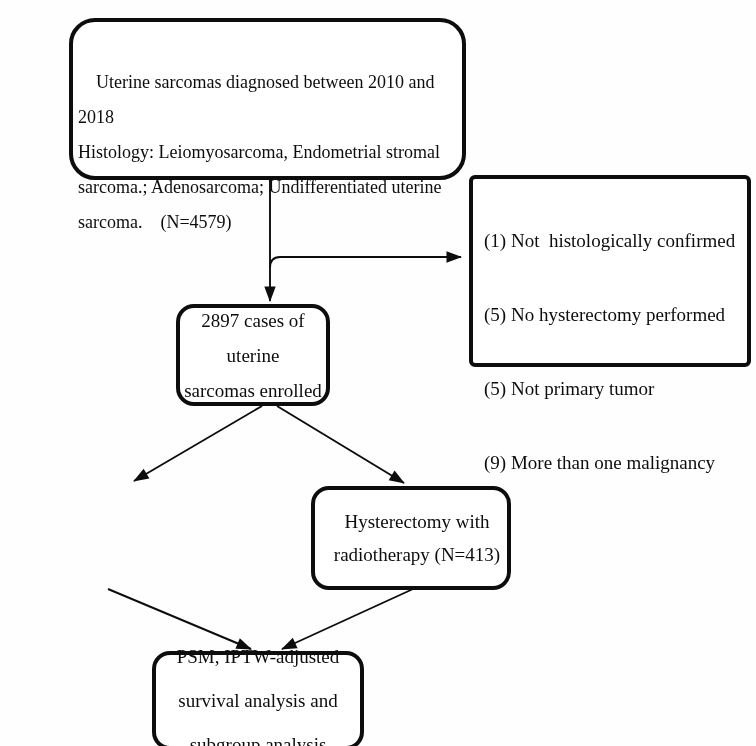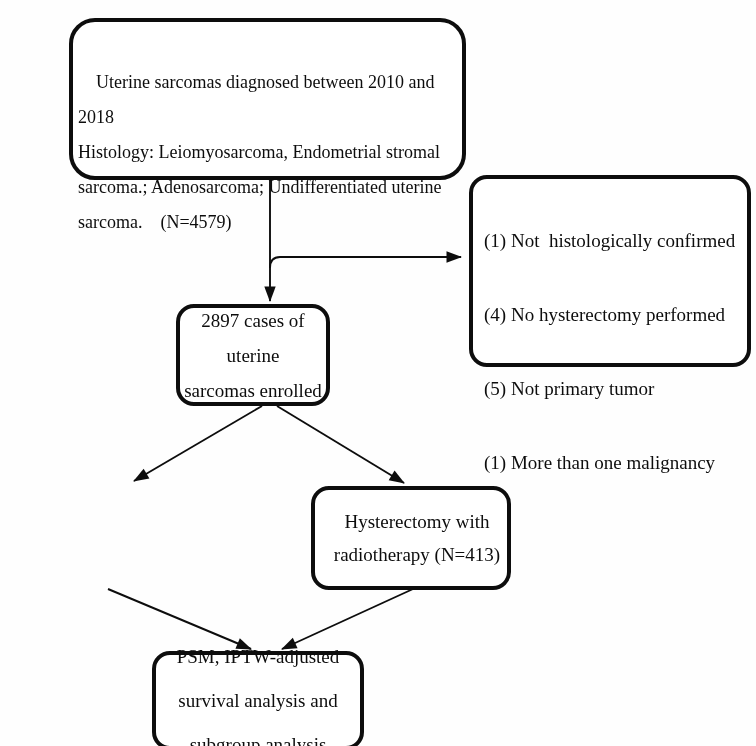--- a/index.html
+++ b/index.html
@@ -49,20 +49,21 @@
     line-height: 35px;
     padding: 8px 2px 0 5px;
     text-align: left;
   }
   .box-exclusions {
     left: 469px; top: 161px;
     width: 282px; height: 192px;
     font-size: 19px;
     padding: 3px 4px 0 11px;
     text-align: left;
+    border-radius: 6px;
   }
   .excl-item {
     line-height: 30px;
     white-space: pre;
   }
   .center-box {
     display: flex;
     align-items: center;
     justify-content: center;
     text-align: center;
@@ -111,23 +112,23 @@
 
   <div class="box box-source">
     <span>Uterine sarcomas diagnosed between 2010 and 2018
 Histology: Leiomyosarcoma, Endometrial stromal
 sarcoma.; Adenosarcoma; Undifferentiated uterine
 sarcoma.    (N=4579)</span>
   </div>
 
   <div class="box box-exclusions">
     <div class="excl-item">(1) Not  histologically confirmed</div>
-    <div class="excl-item">(4) No hysterectomy performed</div>
+    <div class="excl-item">(5) No hysterectomy performed</div>
     <div class="excl-item">(5) Not primary tumor</div>
-    <div class="excl-item">(1) More than one malignancy</div>
+    <div class="excl-item">(9) More than one malignancy</div>
   </div>
 
   <div class="box box-enrolled center-box">
     <span>2897 cases of uterine
 sarcomas enrolled</span>
   </div>
 
 
   <div class="box box-radio center-box">
     <span>Hysterectomy with

